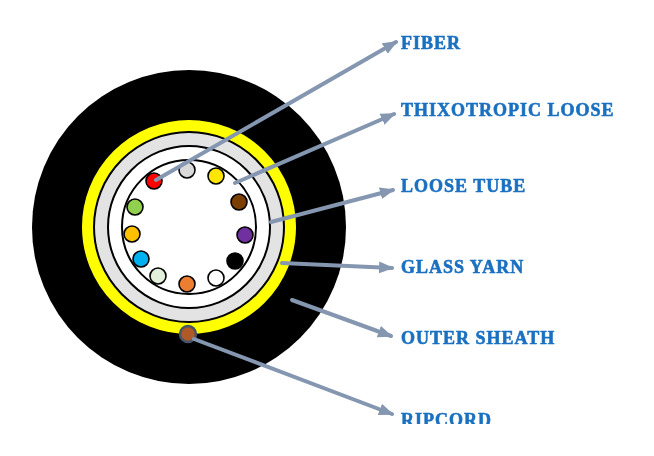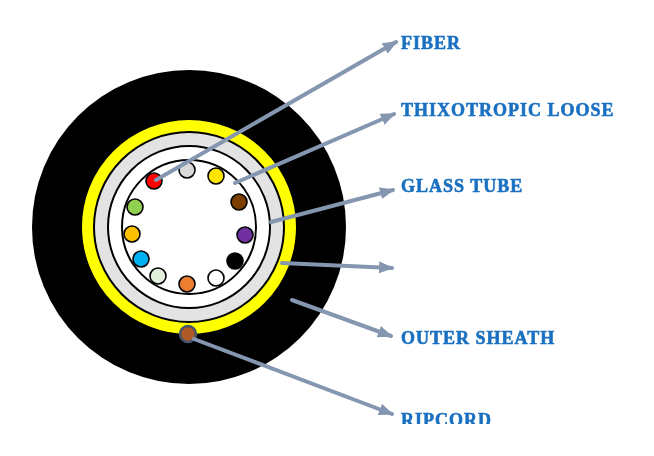--- a/index.html
+++ b/index.html
@@ -71,20 +71,21 @@
       <line x1="271" y1="222" x2="393" y2="190" stroke="#8496B0" stroke-width="4" stroke-linecap="round" marker-end="url(#arrowhead)"></line>
       <line x1="282" y1="263" x2="392" y2="268" stroke="#8496B0" stroke-width="4" stroke-linecap="round" marker-end="url(#arrowhead)"></line>
       <line x1="292" y1="300" x2="391" y2="336" stroke="#8496B0" stroke-width="4" stroke-linecap="round" marker-end="url(#arrowhead)"></line>
       <line x1="194" y1="339" x2="392" y2="414" stroke="#8496B0" stroke-width="4" stroke-linecap="round" marker-end="url(#arrowhead)"></line>
     </svg>
 
   <div class="label" id="lbl-fiber" style="color: rgb(26, 112, 192);">FIBER</div>
 
   <div class="label" id="lbl-jelly" style="color: rgb(26, 112, 192);">THIXOTROPIC LOOSE</div>
 
-  <div class="label" id="lbl-loose-tube" style="color: rgb(26, 112, 192);">GLASS TUBE</div>
+  <div class="label" id="lbl-loose-tube" style="color: rgb(26, 112, 192);">LOOSE TUBE</div>
 
+  <div class="label" id="lbl-glass-yarn" style="color: rgb(26, 112, 192);">GLASS YARN</div>
 
   <div class="label" id="lbl-outer-sheath" style="color: rgb(26, 112, 192);">OUTER SHEATH</div>
 
   <div class="label" id="lbl-ripcord" style="color: rgb(26, 112, 192);">RIPCORD</div>
 
 </div>
 
 </body></html>

